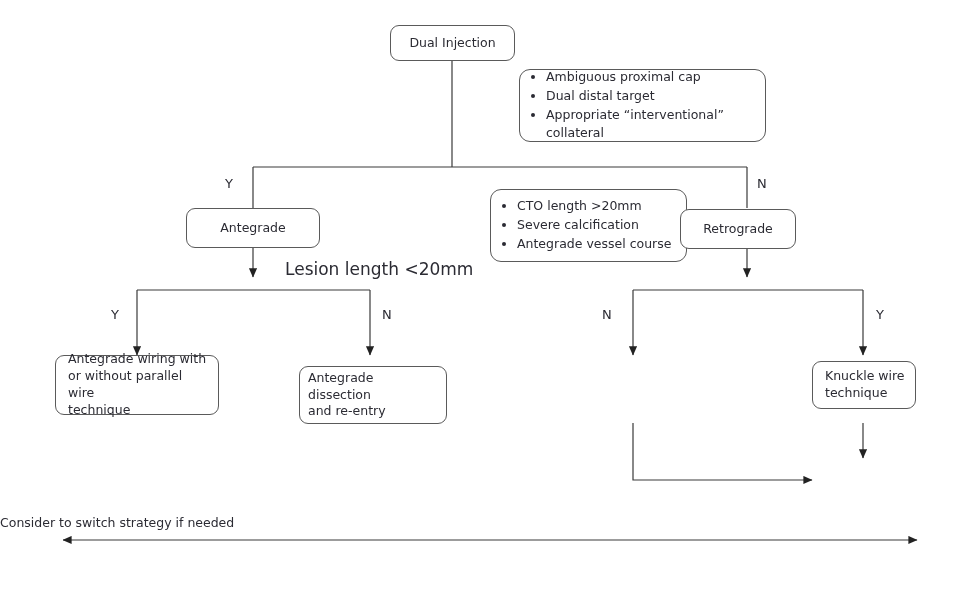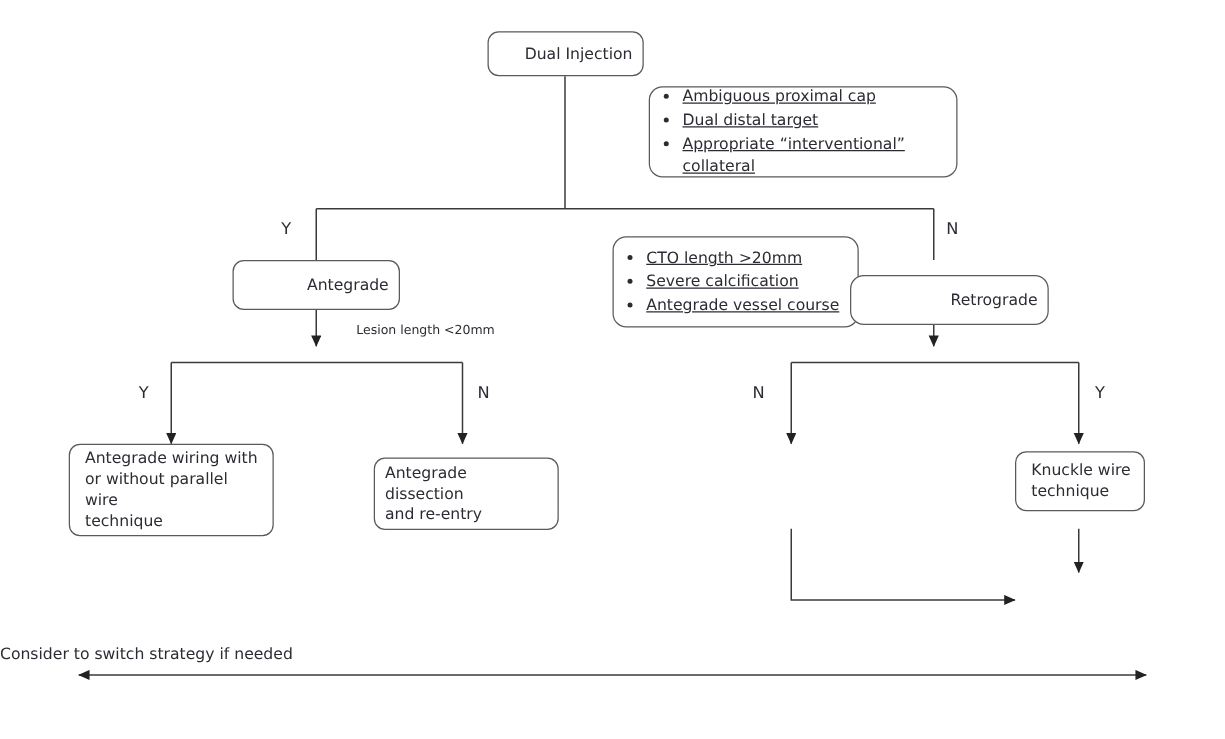--- a/index.html
+++ b/index.html
@@ -25,21 +25,21 @@
   }
   .node {
     position: absolute;
     box-sizing: border-box;
     border: 1px solid #5a5a5a;
     border-radius: 9px;
     background: #ffffff;
     color: #2b2b33;
     display: flex;
     align-items: center;
-    justify-content: flex-end;
+    justify-content: center;
     text-align: center;
     font-size: 12.5px;
     line-height: 1.35;
     padding: 4px 8px;
   }
   .node.left-align {
     justify-content: flex-start;
     text-align: left;
   }
   .node .node-text {
@@ -57,35 +57,34 @@
     line-height: 1.5;
     display: flex;
     flex-direction: column;
     justify-content: center;
     padding: 6px 14px 6px 10px;
   }
   .bullet-box ul {
     margin: 0;
     padding-left: 16px;
     list-style-type: disc;
-    text-decoration: underline;
   }
   .bullet-box li {
     margin: 0;
     padding: 0;
   }
   .edge-label {
     position: absolute;
     font-size: 13px;
     color: #2b2b33;
     white-space: nowrap;
   }
   .flow-label {
     position: absolute;
-    font-size: 10px;
+    font-size: 17px;
     color: #2b2b33;
     white-space: nowrap;
   }
   .footer-label {
     position: absolute;
     font-size: 12.5px;
     color: #2b2b33;
     white-space: nowrap;
     text-align: left;
   }
@@ -152,25 +151,25 @@
       <li>CTO length &gt;20mm</li>
       <li>Severe calcification</li>
       <li>Antegrade vessel course</li>
     </ul>
   </div>
 
   <div class="node" style="left:186px; top:208px; width:134px; height:40px;">
     <span class="node-text">Antegrade</span>
   </div>
 
-  <div class="node" style="left:680px; top:220px; width:159px; height:40px;border-radius:11px;">
+  <div class="node" style="left:680px; top:209px; width:116px; height:40px;">
     <span class="node-text">Retrograde</span>
   </div>
 
-  <div class="node left-align" style="left:55px; top:355px; width:164px; height:74px; padding-left:12px;">
+  <div class="node left-align" style="left:55px; top:355px; width:164px; height:60px; padding-left:12px;">
     <span class="node-text">Antegrade wiring with
 or without parallel wire
 technique</span>
   </div>
 
   <div class="node left-align" style="left:299px; top:366px; width:148px; height:58px; ">
     <span class="node-text">Antegrade dissection
 and re-entry</span>
   </div>
 

